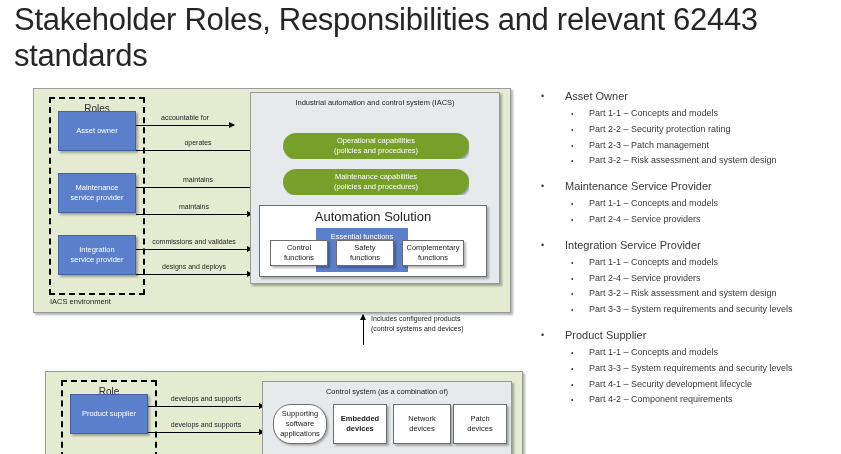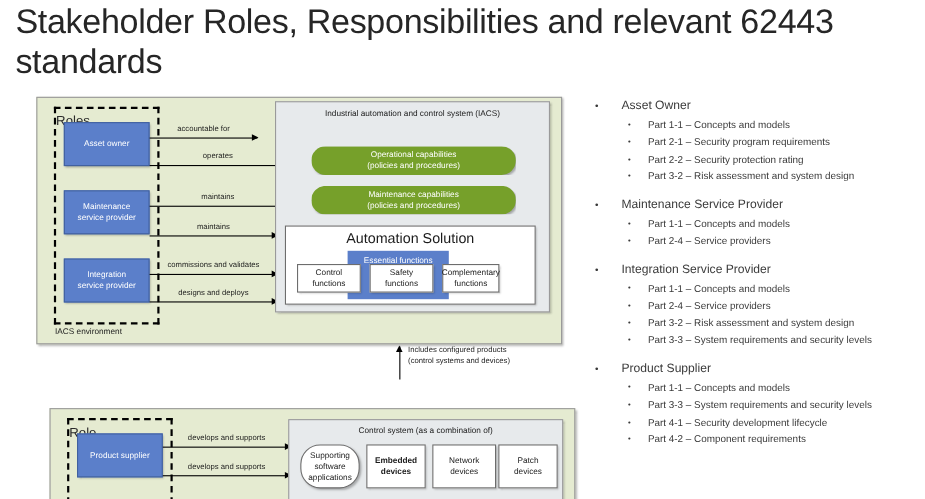--- a/index.html
+++ b/index.html
@@ -26,22 +26,22 @@
   #panel-top{left:0;top:0;width:478px;height:225px;}
   #panel-bottom{left:12px;top:256px;width:478px;height:102px;margin-top:27px;}
 
   .dash-box{
     position:absolute;border:2.5px dashed #000;box-sizing:border-box;
   }
   #roles-dash{left:15px;top:8px;width:96px;height:198px;}
   #role-dash{left:15px;top:8px;width:96px;height:78px;}
 
   .dash-title{
-    position:absolute;width:100%;text-align:left;
-    font-size:12px;color:#2a2a2a;top:4px;
+    position:absolute;width:100%;text-align:center;
+    font-size:10px;color:#2a2a2a;top:4px;
   }
   .env-label{
     position:absolute;font-size:7.5px;color:#1b1b1b;
   }
 
   .bluebox{
     position:absolute;background:#5b7fca;border:1px solid #41619f;
     box-shadow:1.5px 1.5px 2px rgba(0,0,0,.30);
     color:#ffffff;font-size:7.5px;line-height:10px;
     display:flex;align-items:center;justify-content:center;
@@ -196,21 +196,21 @@
         <div class="whitebox" style="left:10px;top:34px;width:58px;height:26px;flex-direction:column;">
           <span>Control</span>
           <span>functions</span>
         </div>
 
         <div class="whitebox" style="left:76px;top:34px;width:58px;height:26px;flex-direction:column;">
           <span>Safety</span>
           <span>functions</span>
         </div>
 
-        <div class="whitebox" style="left:142px;top:34px;width:52px;height:26px;flex-direction:column;">
+        <div class="whitebox" style="left:142px;top:34px;width:62px;height:26px;flex-direction:column;">
           <span>Complementary</span>
           <span>functions</span>
         </div>
       </div>
     </div>
   </div>
 
   <div id="vert-arrow" style="left:330px;top:227px;height:30px;"></div>
   <div id="vert-lbl" style="left:338px;top:226px;">
     <div>Includes configured products</div>
@@ -259,22 +259,22 @@
         <span>devices</span>
       </div>
     </div>
   </div>
 </div>
 
 <div id="bullets">
     <div class="grp">
       <div class="l1">Asset Owner</div>
       <div class="l2">Part 1-1 – Concepts and models</div>
-      <div class="l2">Part 2-1 – Security program requirements</div>
       <div class="l2">Part 2-2 – Security protection rating</div>
+      <div class="l2">Part 2-3 – Patch management</div>
       <div class="l2">Part 3-2 – Risk assessment and system design</div>
     </div>
     <div class="grp">
       <div class="l1">Maintenance Service Provider</div>
       <div class="l2">Part 1-1 – Concepts and models</div>
       <div class="l2">Part 2-4 – Service providers</div>
     </div>
     <div class="grp">
       <div class="l1">Integration Service Provider</div>
       <div class="l2">Part 1-1 – Concepts and models</div>

